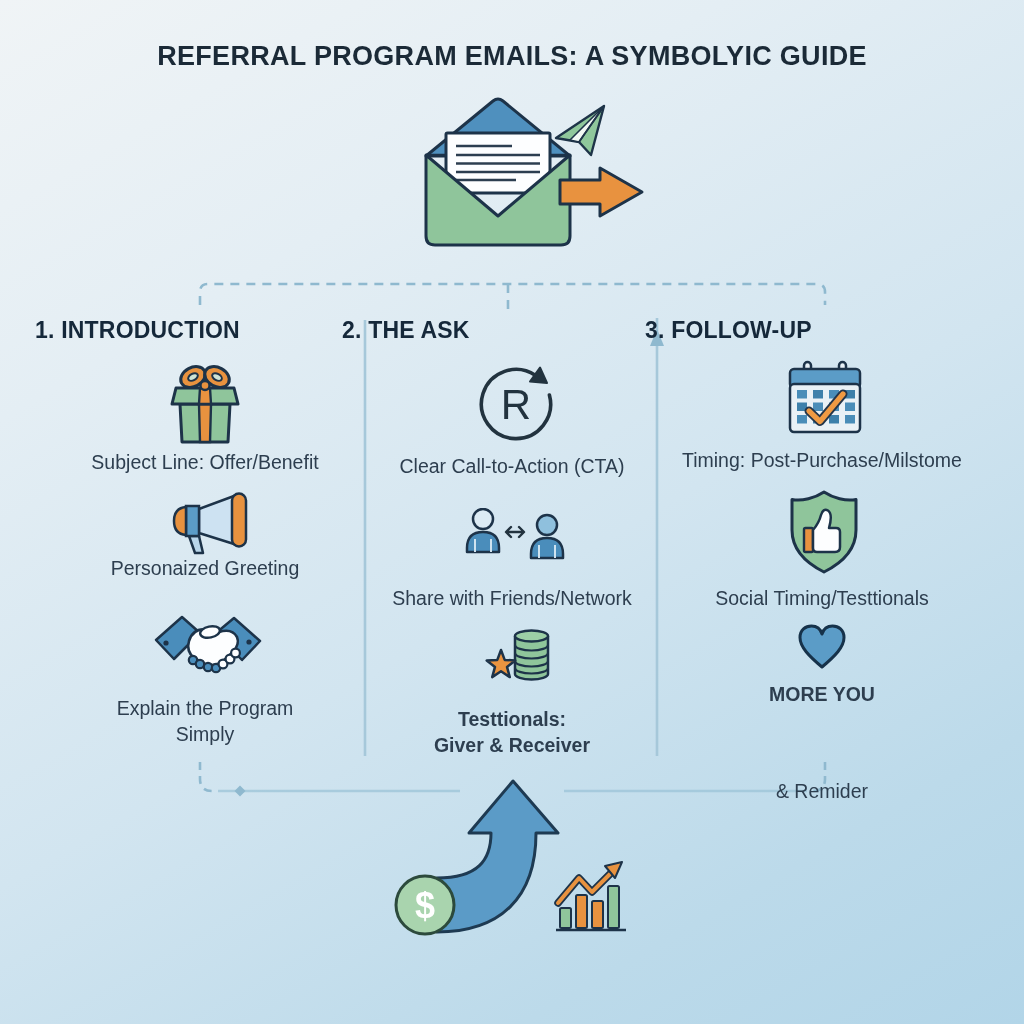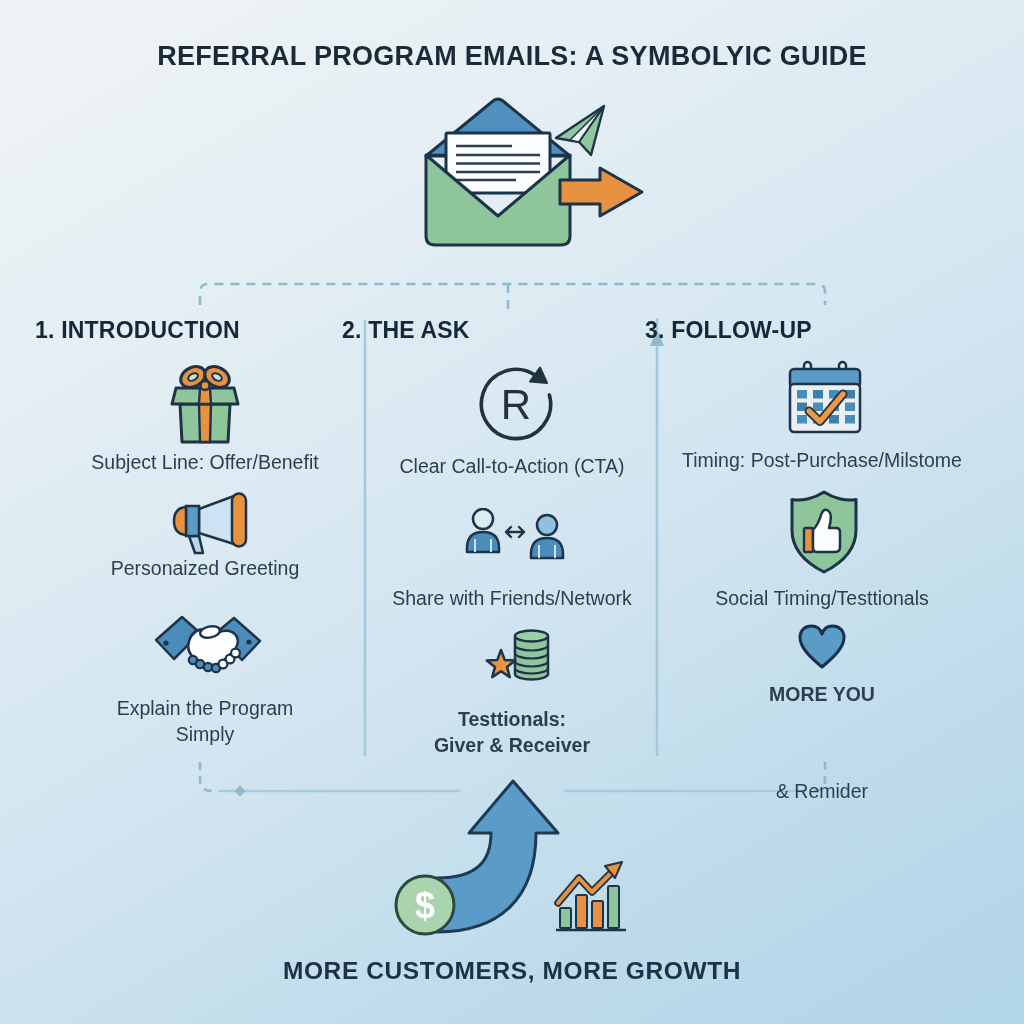--- a/index.html
+++ b/index.html
@@ -192,15 +192,14 @@
       <rect x="196" y="125" width="11" height="33" rx="1.5" fill="#e8923f" stroke="#1d3349" stroke-width="2"></rect>
       <rect x="212" y="131" width="11" height="27" rx="1.5" fill="#e8923f" stroke="#1d3349" stroke-width="2"></rect>
       <rect x="228" y="116" width="11" height="42" rx="1.5" fill="#8fc59b" stroke="#1d3349" stroke-width="2"></rect>
       <path d="M 176,160 L 246,160" stroke="#1d3349" stroke-width="2.6"></path>
       <path d="M 178,133 L 199,108 L 212,122 L 230,104" fill="none" stroke="#1d3349" stroke-width="7.5" stroke-linecap="round" stroke-linejoin="round"></path>
       <path d="M 178,133 L 199,108 L 212,122 L 230,104" fill="none" stroke="#e8923f" stroke-width="4" stroke-linecap="round" stroke-linejoin="round"></path>
       <polygon points="242,92 225,96 235,108" fill="#e8923f" stroke="#1d3349" stroke-width="2" stroke-linejoin="round"></polygon>
     </g>
   </svg>
 
-  <div class="abs footer-lbl" style="left:0;top:957px;">MORE CUSTOMERS, MORE GROWTH</div>
 
 </div>
 
 </body></html>

